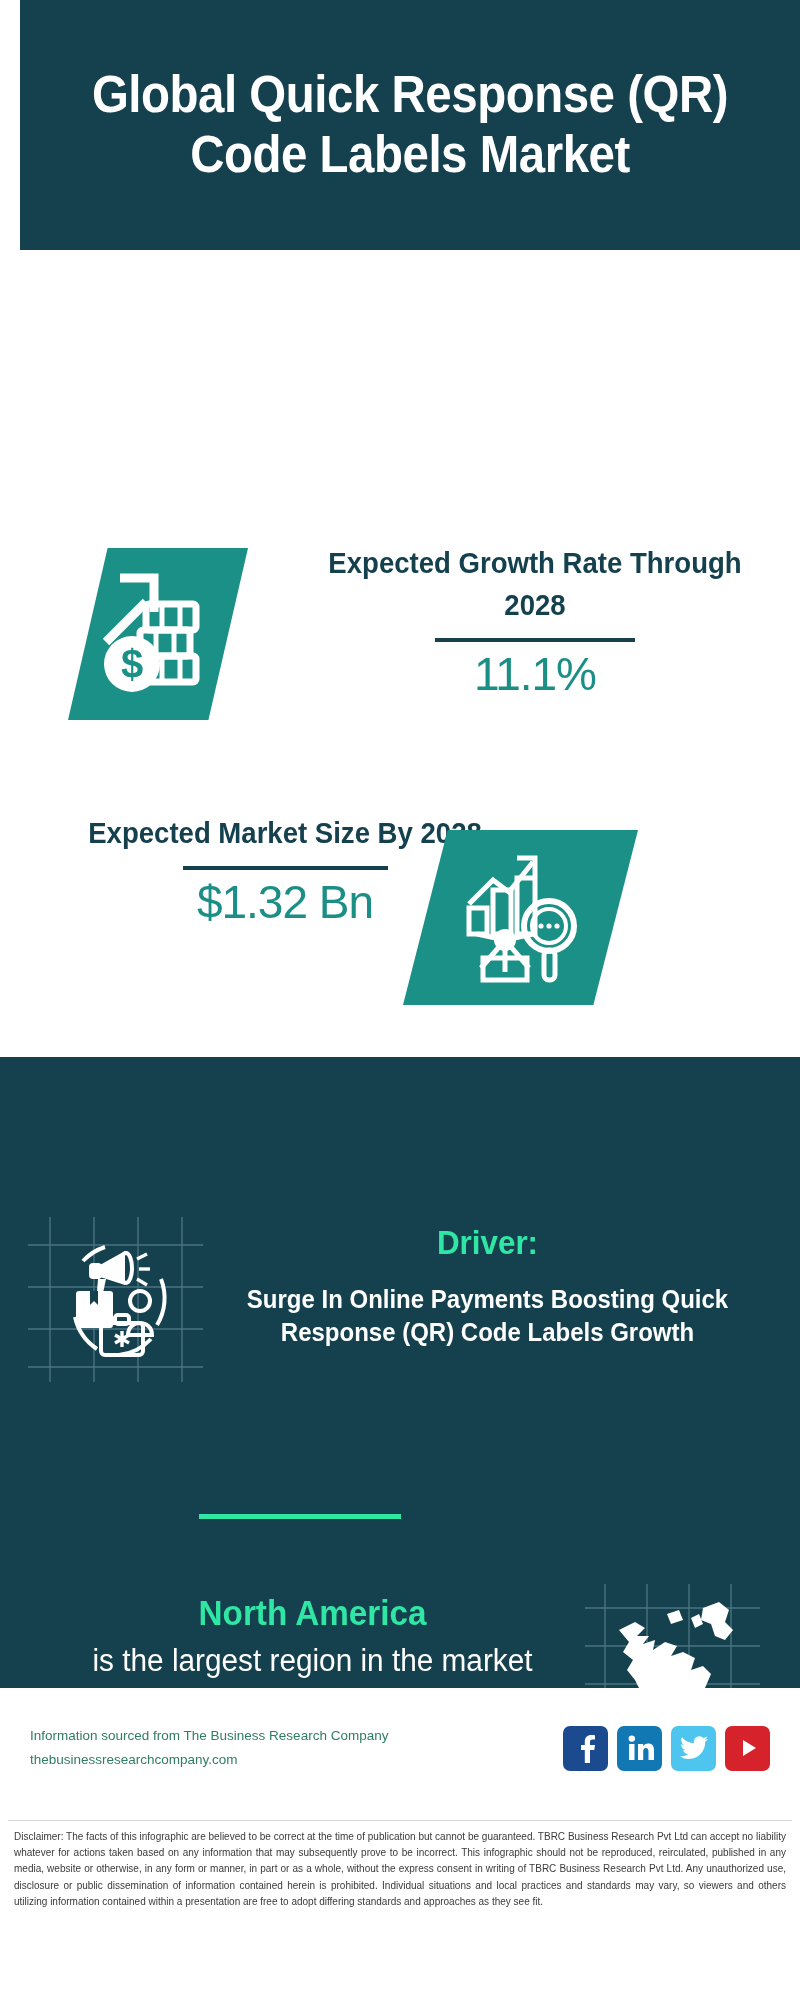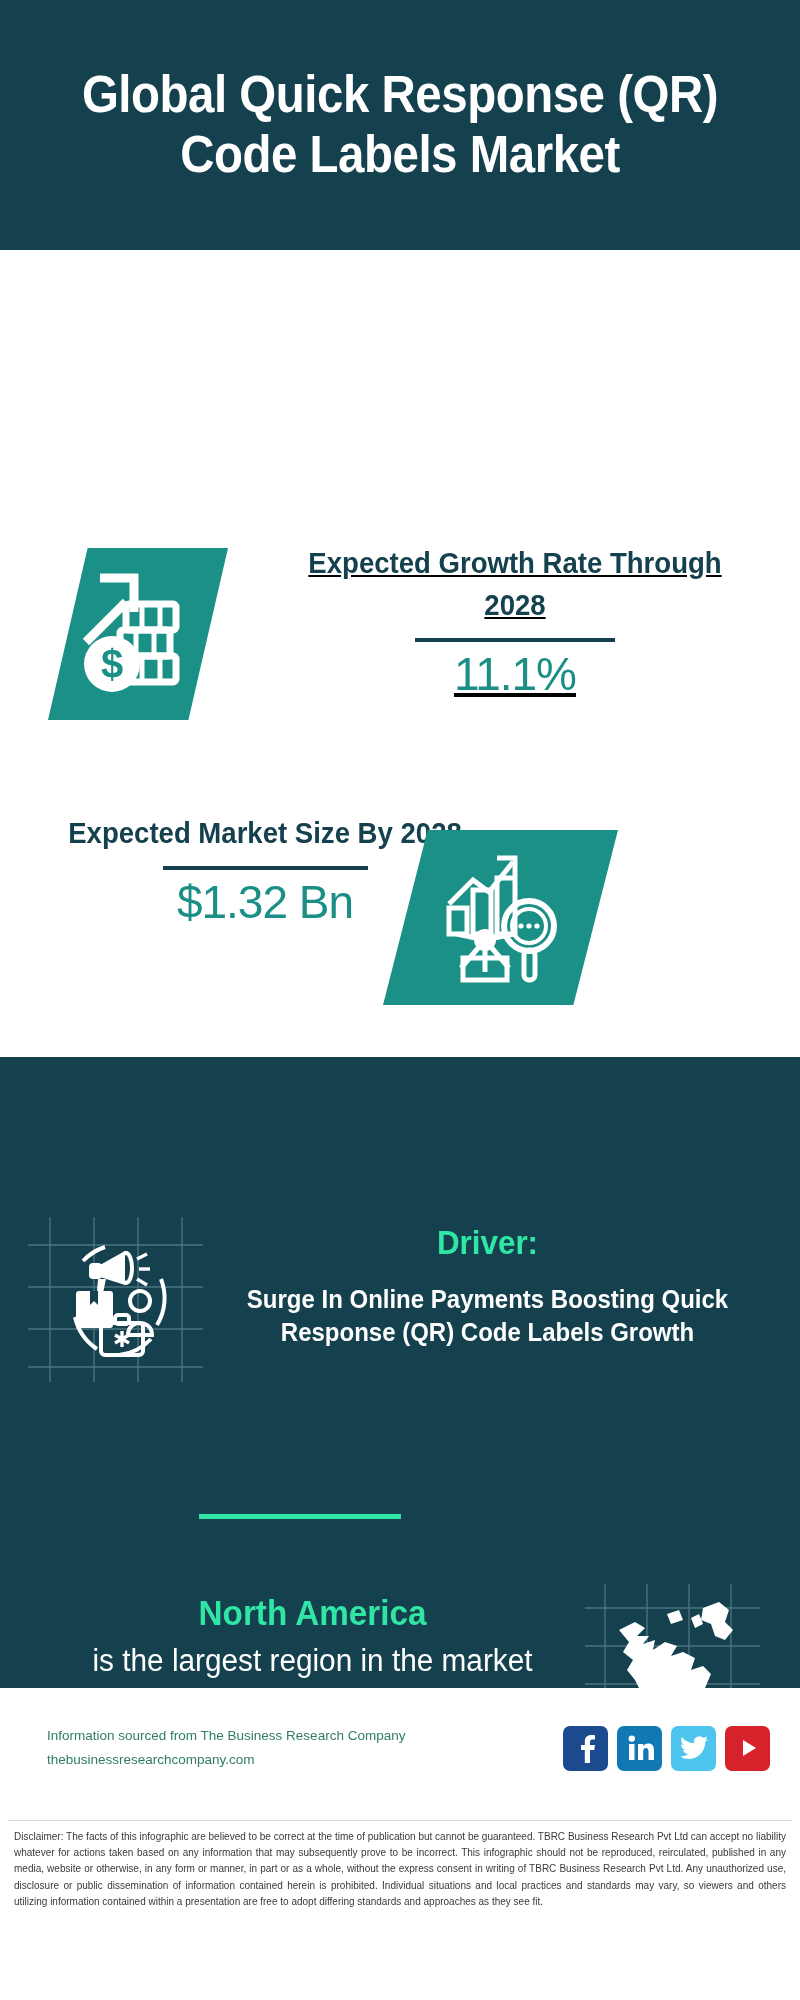--- a/index.html
+++ b/index.html
@@ -4,21 +4,21 @@
 <style>
   * { margin:0; padding:0; box-sizing:border-box; }
   html,body { width:800px; }
   body {
     font-family:"Liberation Sans", sans-serif;
     background:#ffffff;
     width:800px; height:2000px;
     overflow:hidden;
     position:relative;
   }
-  .page { width:800px; height:1760px; position:relative; background:#fff; }
+  .page { width:800px; height:1760px; position:relative; background:#fff;padding-left:20px; }
 
   
   .header {
     background:#15414f;
     height:250px;
     display:flex; align-items:center; justify-content:center;
     padding:0 30px;
   }
   .header h1 {
     color:#ffffff;
@@ -61,21 +61,21 @@
     height:4px; background:#15414f; margin:12px auto 6px auto;
   }
   .stat-value {
     color:#1b8f85;
     font-size:46px;
     font-weight:normal;
     line-height:1.15;
     letter-spacing:-1px;
   }
 
-  .growth-block { left:265px; top:292px; width:500px;text-decoration:underline; }
+  .growth-block { left:265px; top:292px; width:500px; }
   .growth-block .rule { width:200px; }
 
   .size-block { left:35px; top:562px; width:460px; }
   .size-block .rule { width:205px; }
 
   
   .dark {
     position:absolute; left:0; top:1057px; width:800px; height:683px;
     background:#15414f;
   }
@@ -121,21 +121,21 @@
   .map-wrap .gridlines { position:absolute; left:0; top:0; }
   .map-wrap .glyph { position:absolute; left:22px; top:8px; }
 
   
   .footer {
     position:absolute; left:0; top:1688px; width:800px; height:120px;
     background:#ffffff;
     display:flex; align-items:center; padding:0 30px;
   }
   .source-text { flex:1; }
-  .source-line { color:#2f7d62; font-size:13.5px; line-height:1.75;margin-left:17px; }
+  .source-line { color:#2f7d62; font-size:13.5px; line-height:1.75; }
   .socials { display:flex; gap:9px; align-items:center; }
   .soc { width:45px; height:45px; border-radius:7px; position:relative;
          display:flex; align-items:center; justify-content:center; }
   .soc-fb { background:#1b4a8f; }
   .soc-li { background:#1278b3; }
   .soc-tw { background:#4ec5ef; }
   .soc-yt { background:#d6222a; }
 
   
   .disclaimer {

